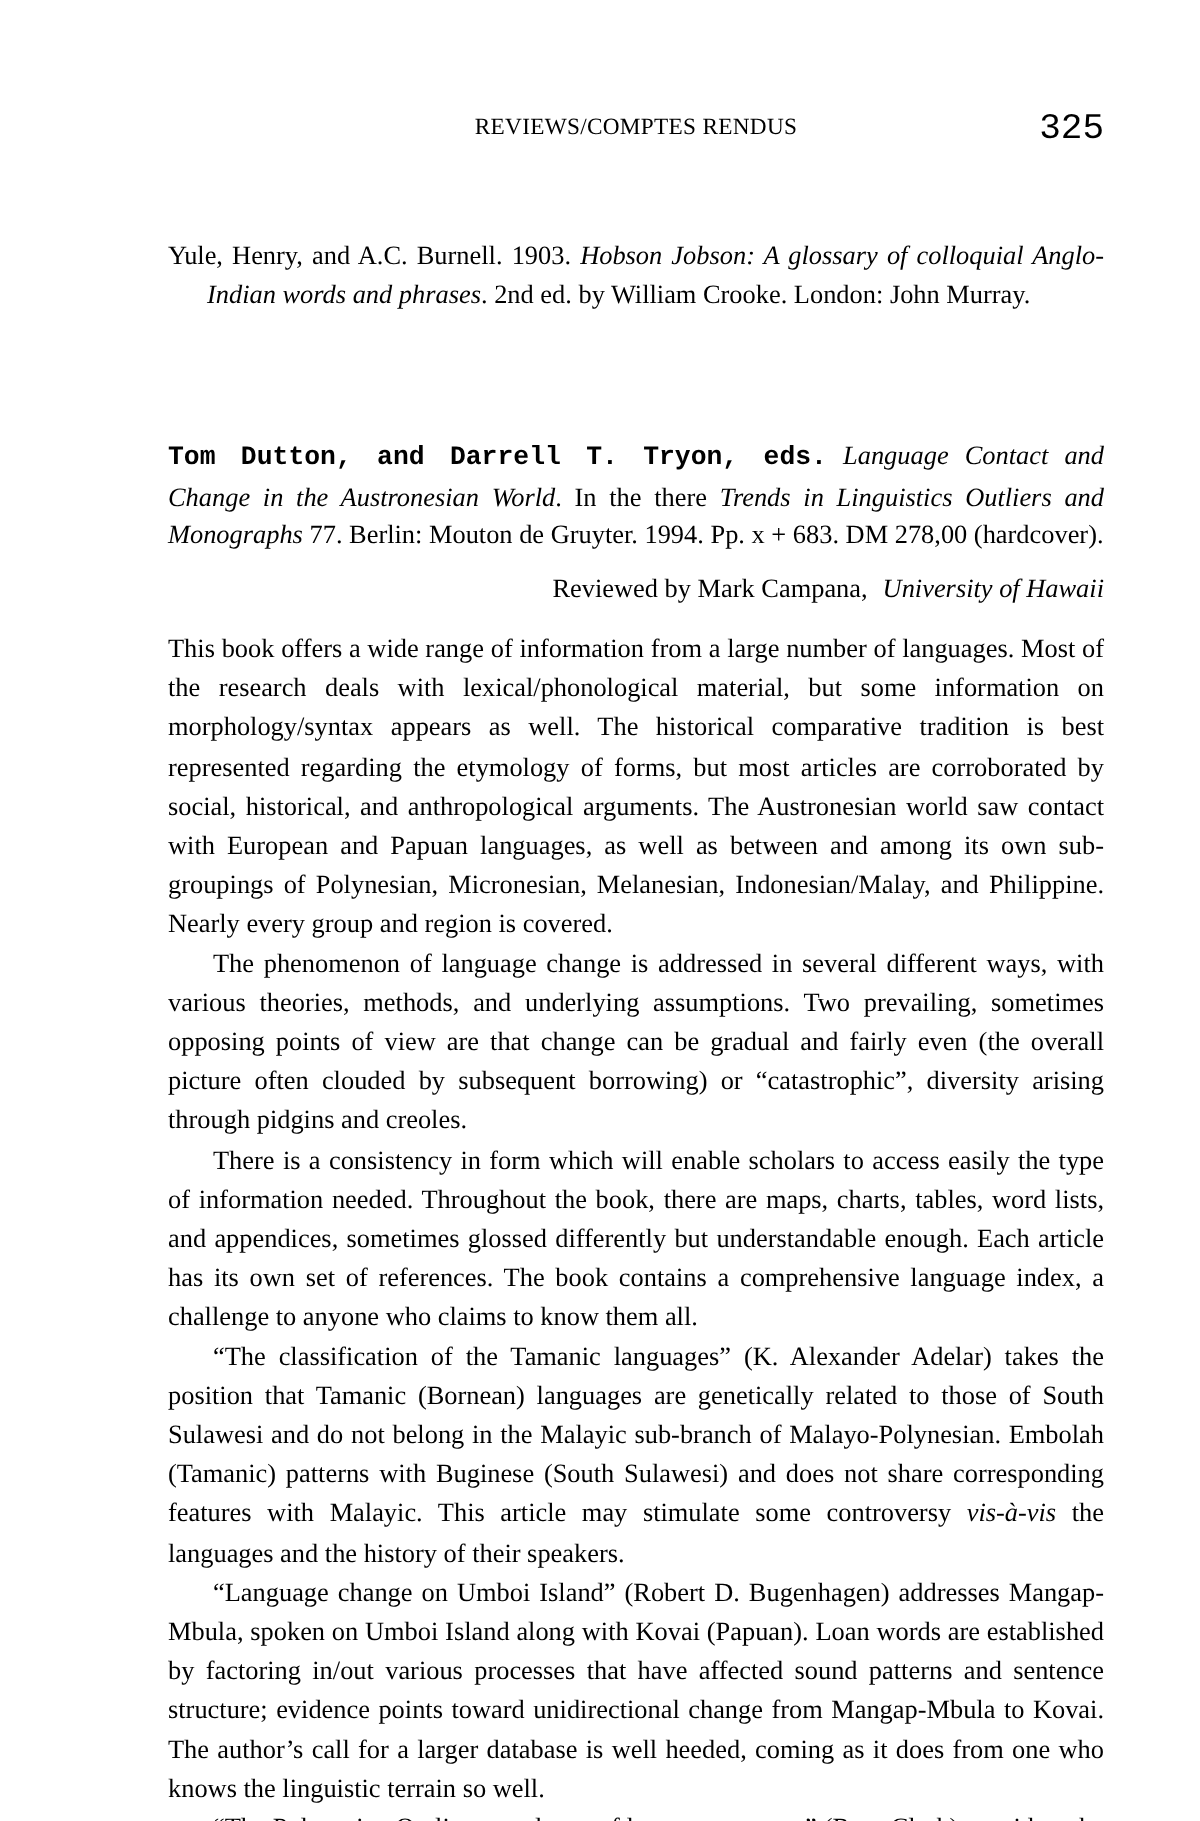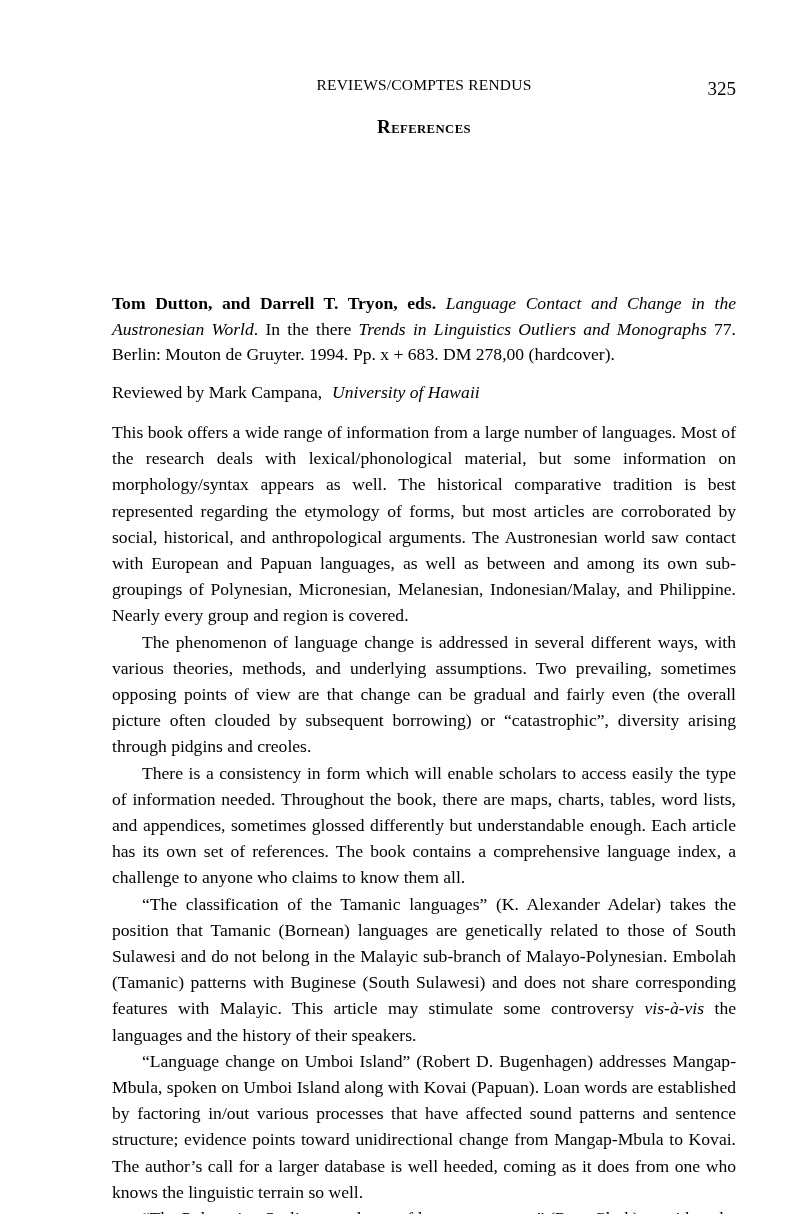--- a/index.html
+++ b/index.html
@@ -41,21 +41,22 @@
   }
   .running-head-title {
     font-size: 15.5px;
     letter-spacing: 0.2px;
     white-space: nowrap;
   }
   .folio {
     position: absolute;
     right: 0;
     bottom: 0;
-    font-size: 19px;
+    font-size: 24px;
+    font-family: Liberation Mono, monospace;
   }
 
   
   .refs-heading {
     top: 116px;
     text-align: center;
     font-weight: bold;
     font-size: 15.5px;
     letter-spacing: 0.4px;
   }
@@ -80,25 +81,26 @@
   }
 
   
   .citation {
     top: 291px;
     font-size: 17.6px;
     line-height: 25.5px;
     text-align: justify;
     margin: 0;
   }
-  .citation b { font-weight: bold; }
+  .citation b { font-weight: bold; font-family: Liberation Mono, monospace; }
 
   
   .reviewer {
     top: 380px;
+    text-align: right;
     font-size: 17.6px;
     line-height: 25.5px;
   }
   .reviewer .inst { margin-left: 10px; }
 
   
   .body-text {
     top: 419px;
     font-size: 17.6px;
     line-height: 26.2px;
@@ -118,25 +120,23 @@
 </head>
 <body>
 
 <div class="page">
 
   <div class="col running-head">
     <span class="running-head-title">REVIEWS/COMPTES RENDUS</span>
     <span class="folio">325</span>
   </div>
 
-  <div class="col refs-heading">
-    <span class="cap">R</span><span class="smallcap">EFERENCES</span>
-  </div>
 
   <div class="col ref-list">
+      <p class="ref-entry"><span>Yule, Henry, and A.C. Burnell. 1903. </span><i>Hobson Jobson: A glossary of colloquial Anglo-Indian words and phrases</i><span>. 2nd ed. by William Crooke. London: John Murray.</span></p>
     </div>
 
   <div class="col citation"><b>Tom Dutton, and Darrell T. Tryon, eds.</b><span>  </span><i>Language Contact and Change in the Austronesian World</i><span>. In the there </span><i>Trends in Linguistics Outliers and Monographs</i><span> 77. Berlin: Mouton de Gruyter. 1994. Pp. x + 683. DM 278,00 (hardcover).</span></div>
 
   <div class="col reviewer">
     <span>Reviewed by Mark Campana,</span><span class="inst it">University of Hawaii</span>
   </div>
 
   <div class="col body-text">
       <p class="no-indent"><span>This book offers a wide range of information from a large number of languages.  Most of the research deals with lexical/phonological material, but some information on morphology/syntax appears as well.  The historical comparative tradition is best represented regarding the etymology of forms, but most articles are corroborated by social, historical, and anthropological arguments.  The Austronesian world saw contact with European and Papuan languages, as well as between and among its own sub-groupings of Polynesian, Micronesian, Melanesian, Indonesian/Malay, and Philippine.  Nearly every group and region is covered.</span></p>

